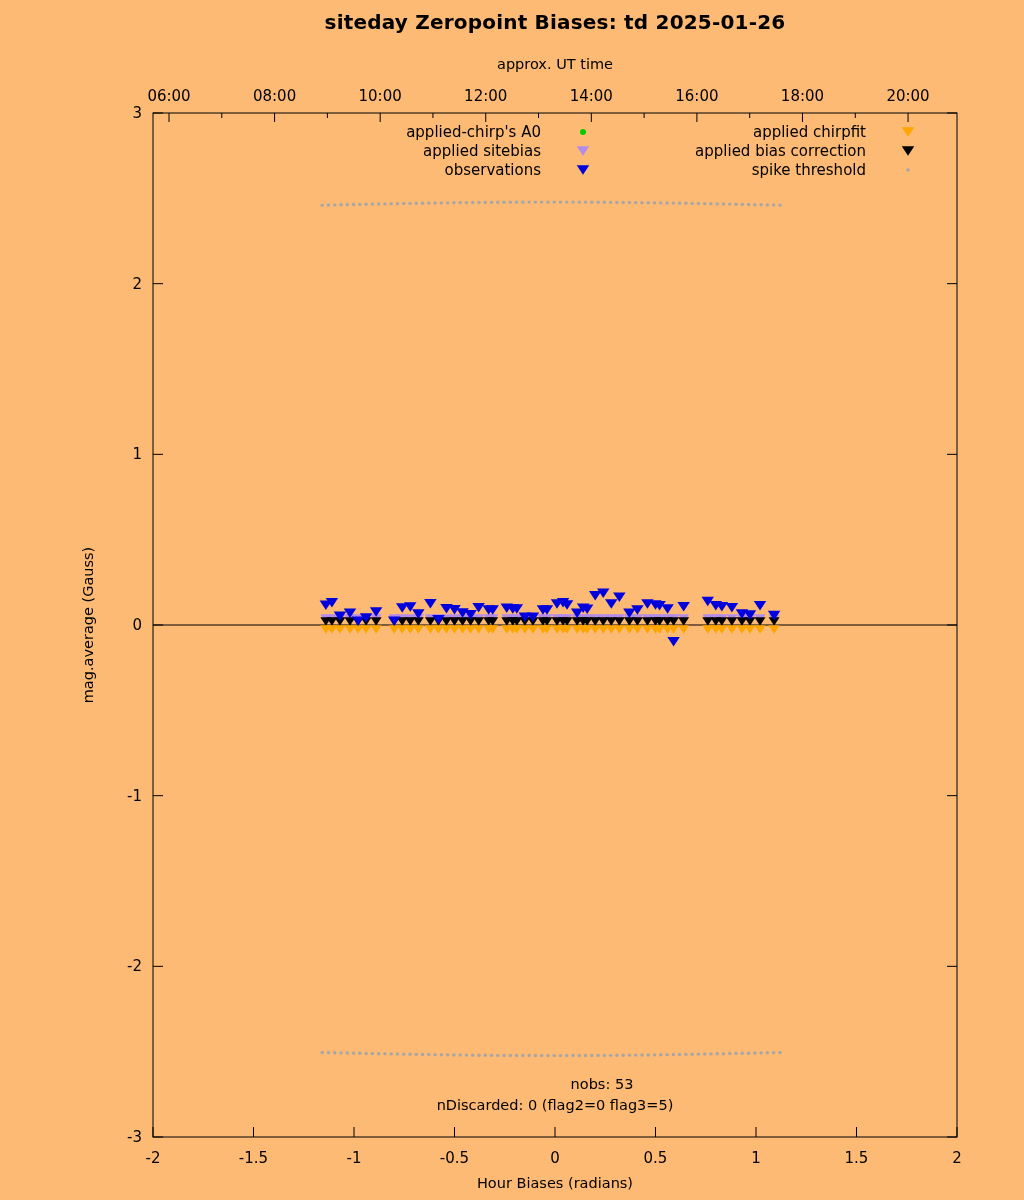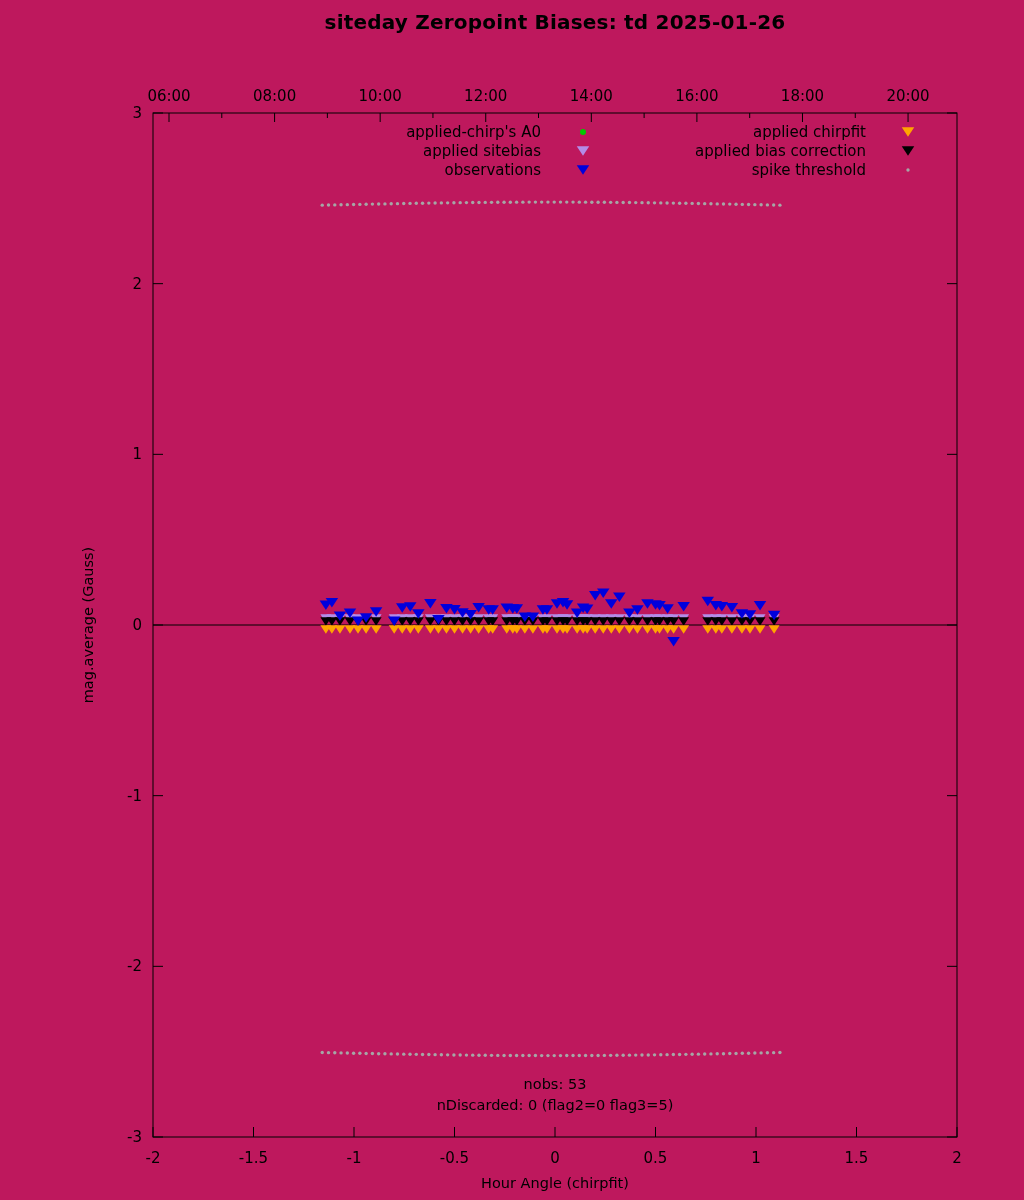--- a/index.html
+++ b/index.html
@@ -1,35 +1,36 @@
 <!DOCTYPE html>
 <html><head>
 <meta charset="utf-8">
 <style>
   html,body{margin:0;padding:0;background:#ffffff;}
-  #page{position:relative;width:1024px;height:1200px;background:#be185d;overflow:hidden;
+  #page{position:relative;width:1024px;height:1200px;background:#fdba74;overflow:hidden;
         font-family:"DejaVu Sans","Liberation Sans",sans-serif;color:#000;}
   .title{position:absolute;left:153px;width:804px;top:10px;text-align:center;
          font-size:20px;font-weight:bold;letter-spacing:0.2px;}
   .x2label{position:absolute;left:153px;width:804px;top:56px;text-align:center;font-size:14.5px;}
   .xlabel{position:absolute;left:153px;width:804px;top:1175px;text-align:center;font-size:14.5px;}
   .ylabel{position:absolute;left:88px;top:625px;transform:translate(-50%,-50%) rotate(-90deg);
           transform-origin:center;font-size:14.5px;white-space:nowrap;}
-  .nobs{position:absolute;left:153px;width:804px;top:1076px;text-align:center;font-size:14.5px;}
+  .nobs{position:absolute;left:153px;width:804px;top:1076px;text-align:center;font-size:14.5px;padding-left:47px;}
   .ndisc{position:absolute;left:153px;width:804px;top:1097px;text-align:center;font-size:14.5px;}
   svg{position:absolute;left:0;top:0;}
   svg text{font-family:"DejaVu Sans","Liberation Sans",sans-serif;fill:#000;}
 </style>
 </head>
 <body>
 
 <div id="page">
   <div class="title">siteday Zeropoint Biases:  td  2025-01-26</div>
+  <div class="x2label">approx. UT time</div>
   <div class="ylabel">mag.average (Gauss)</div>
-  <div class="xlabel">Hour Angle (chirpfit)</div>
+  <div class="xlabel">Hour Biases (radians)</div>
   <div class="nobs">nobs: 53</div>
   <div class="ndisc">nDiscarded: 0  (flag2=0  flag3=5)</div>
   <svg id="plot" width="1024" height="1200" viewBox="0 0 1024 1200">
       <rect x="153" y="113" width="804" height="1024" fill="none" stroke="#000" stroke-width="1"></rect>
       <line x1="153" y1="1137" x2="163" y2="1137" stroke="#000" stroke-width="1"></line>
       <line x1="957" y1="1137" x2="947" y2="1137" stroke="#000" stroke-width="1"></line>
       <text x="142" y="1142" text-anchor="end" font-size="15">-3</text>
       <line x1="153" y1="966.3333333333334" x2="163" y2="966.3333333333334" stroke="#000" stroke-width="1"></line>
       <line x1="957" y1="966.3333333333334" x2="947" y2="966.3333333333334" stroke="#000" stroke-width="1"></line>
       <text x="142" y="971.3333333333334" text-anchor="end" font-size="15">-2</text>

